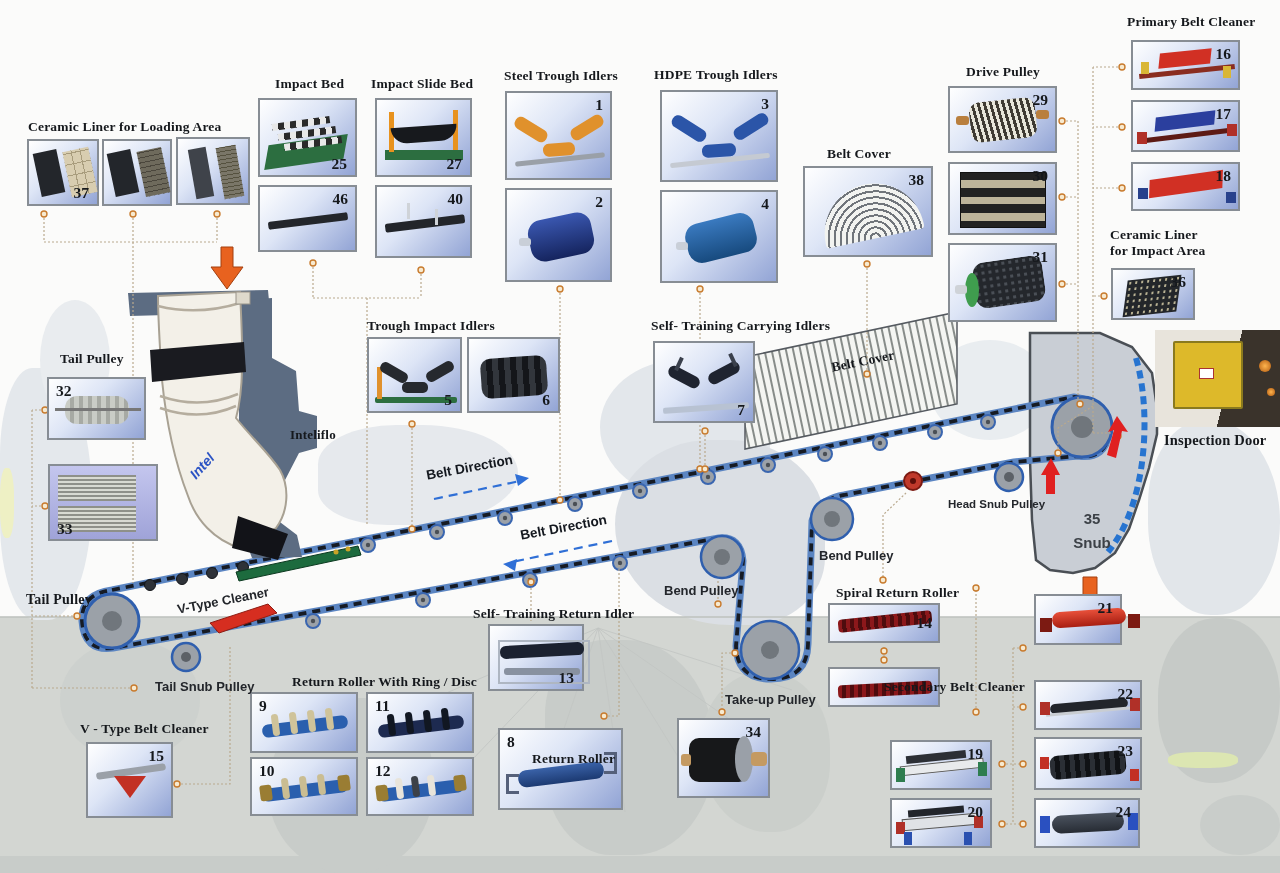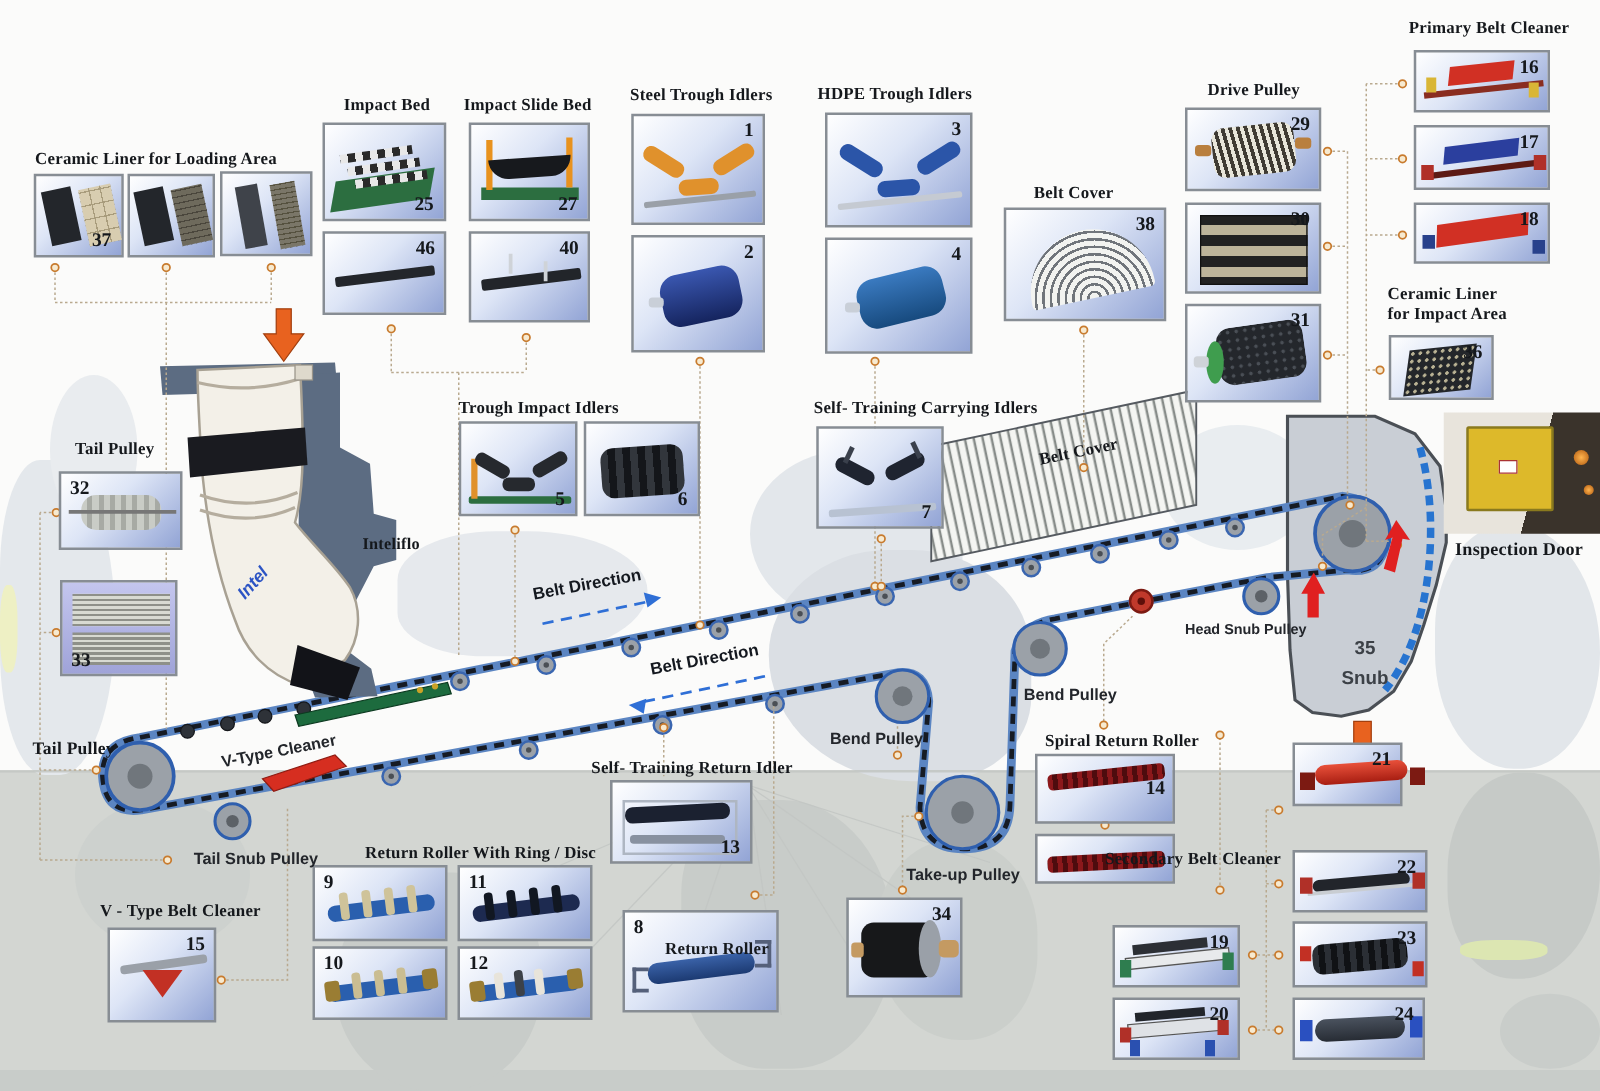--- a/index.html
+++ b/index.html
@@ -346,21 +346,21 @@
   <div class="box boxlayer" style="left:1111px;top:268px;width:84px;height:52px">
     <i class="g" style="left:12px;top:8px;width:54px;height:36px;background-color:#23262a;transform:rotate(-6deg) skewX(-14deg);background-image:radial-gradient(#b9b294 1.2px,transparent 1.4px);background-size:6px 6px"></i>
     <span class="num tr">36</span>
   </div>
 
   <div class="box boxlayer" style="left:47px;top:377px;width:99px;height:63px">
     <i class="g" style="left:16px;top:17px;width:64px;height:28px;border-radius:12px;background:repeating-linear-gradient(90deg,#c9ccc6 0 5px,#a7aaa4 5px 9px)"></i>
     <i class="g" style="left:6px;top:29px;width:86px;height:3px;background:#777"></i>
     <span class="num tl">32</span>
   </div>
-  <div class="box boxlayer" style="left:48px;top:464px;width:94px;height:77px;background:linear-gradient(#c4c6ee,#9fa3d8)">
+  <div class="box boxlayer" style="left:48px;top:464px;width:110px;height:77px;background:linear-gradient(#c4c6ee,#9fa3d8)">
     <i class="g" style="left:8px;top:9px;width:78px;height:26px;background:repeating-linear-gradient(0deg,#8e9089 0 2px,#d8dad2 2px 4px)"></i>
     <i class="g" style="left:8px;top:40px;width:78px;height:26px;background:repeating-linear-gradient(0deg,#8e9089 0 2px,#d8dad2 2px 4px)"></i>
     <span class="num bl">33</span>
   </div>
 
   <div class="box boxlayer" style="left:367px;top:337px;width:95px;height:76px">
     <i class="g" style="left:6px;top:58px;width:82px;height:6px;background:#2c6e40;border-radius:2px"></i>
     <i class="g" style="left:8px;top:28px;width:5px;height:32px;background:#e0912c"></i>
     <i class="g" style="left:10px;top:28px;width:30px;height:11px;background:#26292e;border-radius:5px;transform:rotate(30deg)"></i>
     <i class="g" style="left:33px;top:43px;width:26px;height:11px;background:#26292e;border-radius:5px"></i>
@@ -374,21 +374,21 @@
 
   <div class="box boxlayer" style="left:653px;top:341px;width:102px;height:82px">
     <i class="g" style="left:8px;top:62px;width:86px;height:6px;background:#b8c2d2;transform:rotate(-4deg);border-radius:2px"></i>
     <i class="g" style="left:12px;top:28px;width:34px;height:12px;background:#1f2430;border-radius:6px;transform:rotate(28deg)"></i>
     <i class="g" style="left:52px;top:24px;width:34px;height:12px;background:#1f2430;border-radius:6px;transform:rotate(-28deg)"></i>
     <i class="g" style="left:22px;top:14px;width:4px;height:14px;background:#3a404c;transform:rotate(25deg)"></i>
     <i class="g" style="left:76px;top:10px;width:4px;height:14px;background:#3a404c;transform:rotate(-25deg)"></i>
     <span class="num br">7</span>
   </div>
 
-  <div class="box boxlayer" style="left:488px;top:624px;width:114px;height:67px">
+  <div class="box boxlayer" style="left:488px;top:624px;width:96px;height:67px">
     <i class="g" style="left:8px;top:14px;width:88px;height:40px;border:2px solid #aeb6c2"></i>
     <i class="g" style="left:10px;top:18px;width:84px;height:13px;background:#1b2130;border-radius:6px;transform:rotate(-3deg)"></i>
     <i class="g" style="left:14px;top:42px;width:76px;height:7px;background:#8891a0;border-radius:3px"></i>
     <span class="num br">13</span>
   </div>
 
   <div class="box boxlayer" style="left:250px;top:692px;width:108px;height:61px">
     <i class="g" style="left:10px;top:26px;width:86px;height:13px;background:#2a5fae;border-radius:6px;transform:rotate(-7deg)"></i>
     <i class="g" style="left:20px;top:20px;width:7px;height:22px;background:#cfc39a;border-radius:3px;transform:rotate(-7deg)"></i>
     <i class="g" style="left:38px;top:18px;width:7px;height:22px;background:#cfc39a;border-radius:3px;transform:rotate(-7deg)"></i>
@@ -429,21 +429,21 @@
     <i class="g" style="left:104px;top:22px;width:10px;height:16px;border:3px solid #55607a;border-left:none"></i>
     <span class="num tl">8</span>
   </div>
 
   <div class="box boxlayer" style="left:86px;top:742px;width:87px;height:76px">
     <i class="g" style="left:8px;top:24px;width:70px;height:7px;background:#9aa0a8;transform:rotate(-8deg);border-radius:3px"></i>
     <i class="g" style="left:26px;top:32px;width:0;height:0;border-left:16px solid transparent;border-right:16px solid transparent;border-top:22px solid #c23024"></i>
     <span class="num tr">15</span>
   </div>
 
-  <div class="box boxlayer" style="left:828px;top:603px;width:112px;height:56px">
+  <div class="box boxlayer" style="left:828px;top:603px;width:112px;height:40px">
     <i class="g" style="left:8px;top:10px;width:94px;height:13px;transform:rotate(-6deg);border-radius:4px;background:repeating-linear-gradient(90deg,#8c181b 0 4px,#4e0c0e 4px 8px)"></i>
     <span class="num mr">14</span>
   </div>
   <div class="box boxlayer" style="left:828px;top:667px;width:112px;height:40px">
     <i class="g" style="left:8px;top:14px;width:94px;height:13px;transform:rotate(-3deg);border-radius:4px;background:repeating-linear-gradient(90deg,#8c181b 0 4px,#4e0c0e 4px 8px)"></i>
   </div>
 
   <div class="box boxlayer" style="left:677px;top:718px;width:93px;height:80px">
     <i class="g" style="left:10px;top:18px;width:60px;height:44px;background:#17181a;border-radius:10px"></i>
     <i class="g" style="left:56px;top:16px;width:18px;height:46px;background:#9aa0a8;border-radius:50%"></i>

